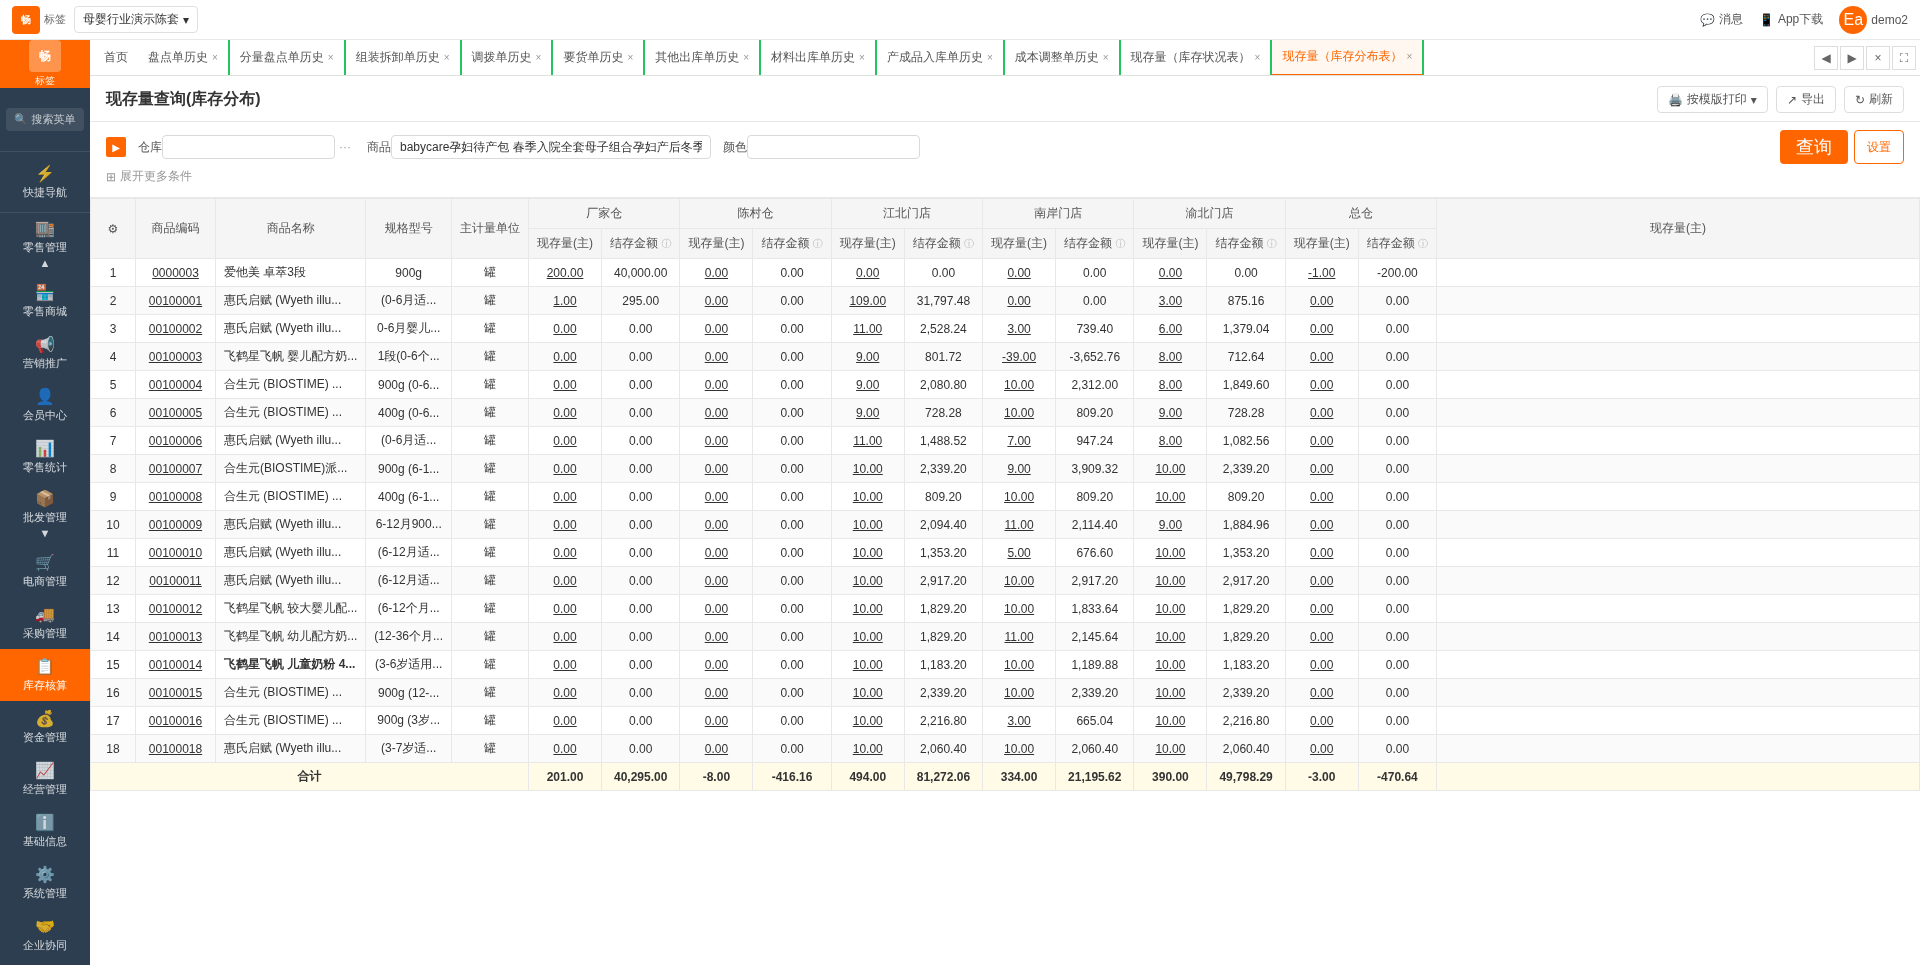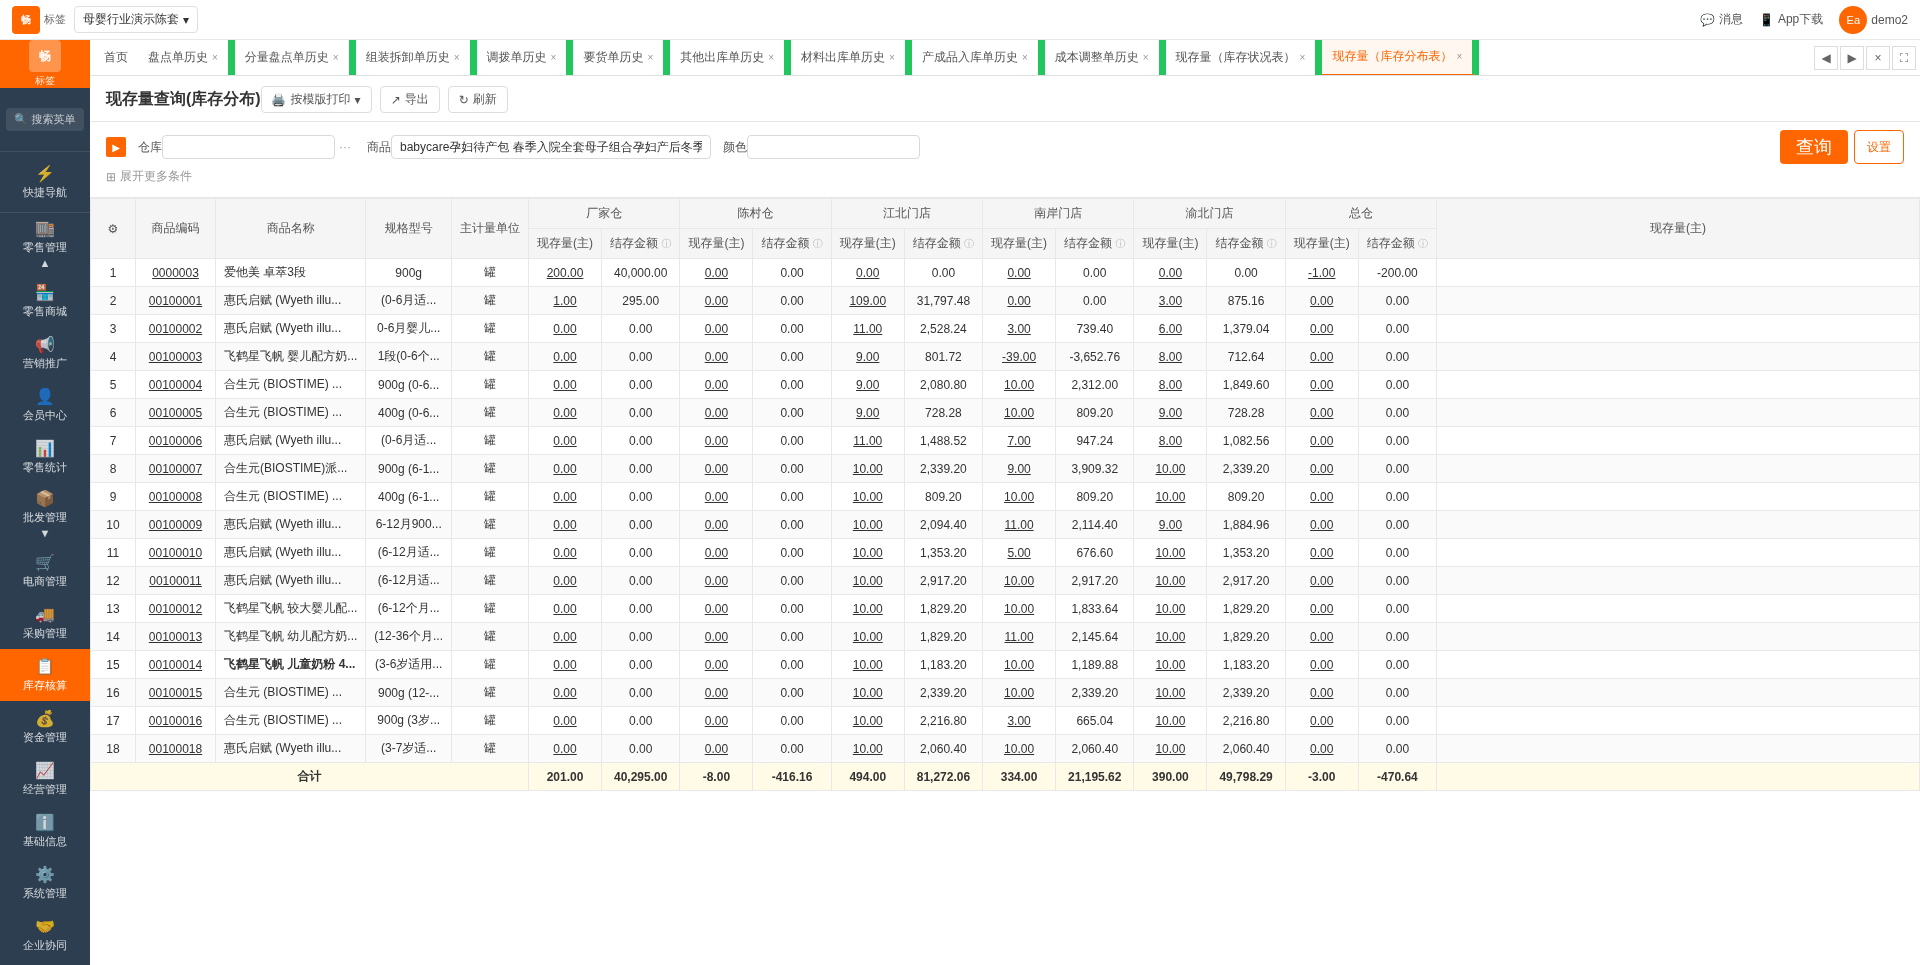--- a/index.html
+++ b/index.html
@@ -18,21 +18,21 @@
       top: 0; left: 0; right: 0;
       z-index: 100;
     }
     .top-bar-left { display: flex; align-items: center; gap: 8px; }
     .logo-area { display: flex; align-items: center; gap: 4px; }
     .logo-icon { width: 28px; height: 28px; background: #ff6600; border-radius: 4px; display: flex; align-items: center; justify-content: center; color: #fff; font-size: 10px; font-weight: bold; }
     .logo-text { font-size: 11px; color: #666; }
     .industry-selector { display: flex; align-items: center; gap: 4px; padding: 4px 8px; border: 1px solid #e0e0e0; border-radius: 4px; cursor: pointer; font-size: 12px; color: #333; }
     .top-bar-right { display: flex; align-items: center; gap: 16px; }
     .top-bar-btn { display: flex; align-items: center; gap: 4px; cursor: pointer; font-size: 12px; color: #555; }
-    .avatar { width: 28px; height: 28px; border-radius: 50%; background: #ff6600; display: flex; align-items: center; justify-content: center; color: #fff; font-size: 11px; }
+    .avatar { width: 28px; height: 28px; border-radius: 50%; background: #ff6600; display: flex; align-items: center; justify-content: center; color: #fff; font-size: 16px; }
 
     
     .sidebar {
       position: fixed;
       top: 0; left: 0;
       width: 90px;
       height: 100%;
       background: #2c3e50;
       z-index: 50;
       padding-top: 40px;
@@ -79,21 +79,21 @@
       align-items: center;
       height: 36px;
       overflow: hidden;
       padding: 0 4px;
     }
     .tab-item {
       display: flex;
       align-items: center;
       padding: 0 10px;
       height: 36px;
-      border-right: 7px solid #22c55e;
+      border-right: 2px solid #22c55e;
       cursor: pointer;
       font-size: 12px;
       color: #555;
       white-space: nowrap;
       gap: 4px;
       text-align: right;
     }
     .tab-item.active { background: #fff7f0; color: #ff6600; border-bottom: 2px solid #ff6600; }
     .tab-close { color: #999; font-size: 10px; cursor: pointer; }
     .tab-home { font-size: 12px; color: #555; padding: 0 10px; height: 36px; display: flex; align-items: center; cursor: pointer; }
@@ -102,21 +102,21 @@
 
     
     .page-header {
       background: #fff;
       padding: 10px 16px 0 16px;
       border-bottom: 1px solid #e8e8e8;
     }
     .page-title-row {
       display: flex;
       align-items: center;
-      justify-content: flex-start;
+      justify-content: space-between;
       margin-bottom: 8px;
     }
     .page-title { font-size: 16px; font-weight: bold; color: #333; }
     .page-actions { display: flex; align-items: center; gap: 8px; }
     .action-btn { display: flex; align-items: center; gap: 4px; padding: 4px 10px; border: 1px solid #ddd; border-radius: 4px; cursor: pointer; font-size: 12px; color: #555; background: #fff; }
 
     
     .search-area {
       background: #fff;
       padding: 8px 16px;

